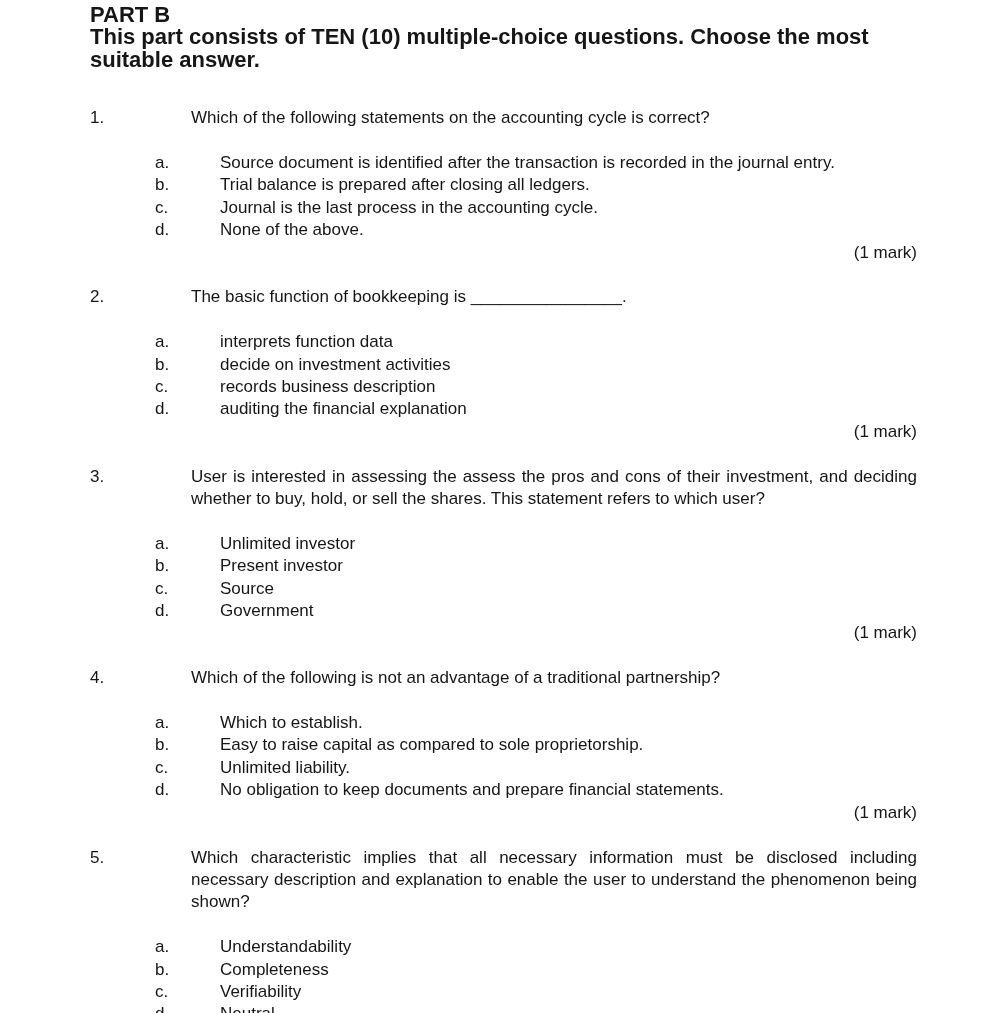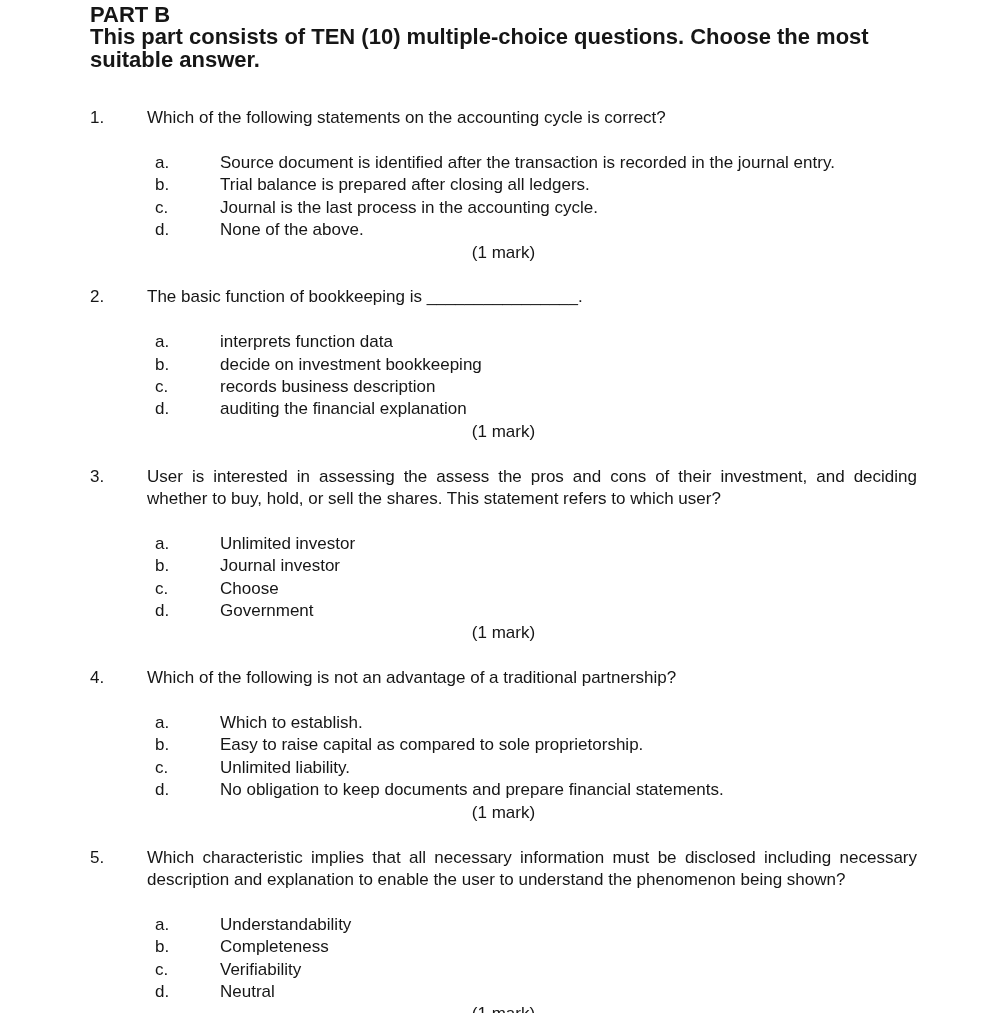--- a/index.html
+++ b/index.html
@@ -41,31 +41,32 @@
   }
   .qrow {
     display: grid;
     grid-template-columns: 57px 1fr;
   }
   .qnum {
     text-align: left;
   }
   .qtext {
     text-align: justify;
+    margin-left: 44px;
   }
   .options {
     margin-top: 22.4px;
     margin-left: 65px;
   }
   .opt {
     display: grid;
     grid-template-columns: 65px 1fr;
   }
   .marks {
-    text-align: center;
+    text-align: right;
   }
 </style>
 </head>
 <body>
 
 <div class="doc">
   <h1 class="part-title">PART B</h1>
   <h2 class="part-instruction">This part consists of TEN (10) multiple-choice questions. Choose the most  suitable answer.</h2>
 
   <div id="questions">
@@ -104,21 +105,21 @@
       <div class="qtext">The basic function of bookkeeping is ________________.</div>
     </div>
     <div class="options">
   <div class="opt">
     <div class="opt-letter">a.</div>
     <div class="opt-text">interprets function data</div>
   </div>
 
   <div class="opt">
     <div class="opt-letter">b.</div>
-    <div class="opt-text">decide on investment bookkeeping</div>
+    <div class="opt-text">decide on investment activities</div>
   </div>
 
   <div class="opt">
     <div class="opt-letter">c.</div>
     <div class="opt-text">records business description</div>
   </div>
 
   <div class="opt">
     <div class="opt-letter">d.</div>
     <div class="opt-text">auditing the financial explanation</div>
@@ -133,26 +134,26 @@
       <div class="qtext">User is interested in assessing the assess the pros and cons of their investment, and deciding whether to buy, hold, or sell the shares. This statement refers to which user?</div>
     </div>
     <div class="options">
   <div class="opt">
     <div class="opt-letter">a.</div>
     <div class="opt-text">Unlimited investor</div>
   </div>
 
   <div class="opt">
     <div class="opt-letter">b.</div>
-    <div class="opt-text">Journal investor</div>
-  </div>
-
-  <div class="opt">
-    <div class="opt-letter">c.</div>
-    <div class="opt-text">Choose</div>
+    <div class="opt-text">Present investor</div>
+  </div>
+
+  <div class="opt">
+    <div class="opt-letter">c.</div>
+    <div class="opt-text">Source</div>
   </div>
 
   <div class="opt">
     <div class="opt-letter">d.</div>
     <div class="opt-text">Government</div>
   </div>
 </div>
     <div class="marks">(1 mark)</div>
   </div>
 

